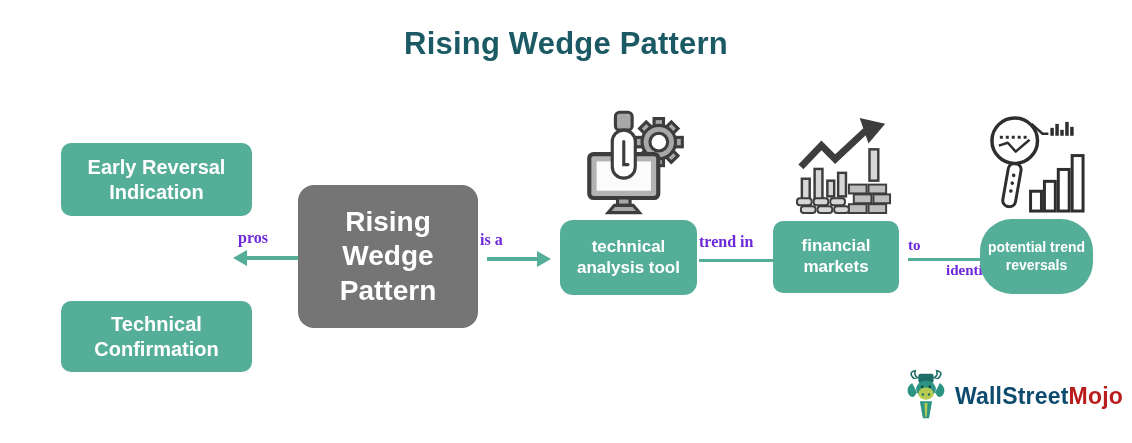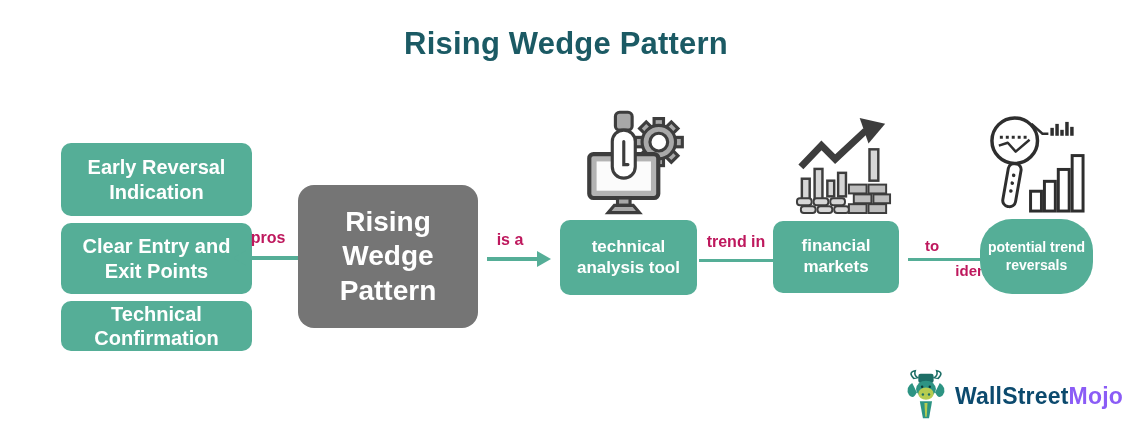--- a/index.html
+++ b/index.html
@@ -17,68 +17,65 @@
 
   
   .teal-box{
     background:#55ae97;color:#ffffff;font-weight:bold;border-radius:10px;
     display:flex;align-items:center;justify-content:center;text-align:center;
     line-height:1.22;
   }
   .pros-box{left:36px;width:191px;font-size:20px;padding:7px 10px;box-sizing:border-box;margin-left:25px;}
   #pros-box-0{top:143px;height:73px;}
   #pros-box-1{top:223px;height:71px;}
-  #pros-box-2{top:301px;height:50px;justify-content:center;}
+  #pros-box-2{top:301px;height:71px;justify-content:center;}
 
   
   #center-box{
     left:298px;top:185px;width:180px;height:143px;border-radius:16px;
     background:#757575;color:#ffffff;font-weight:bold;font-size:28px;line-height:1.22;
     display:flex;align-items:center;justify-content:center;text-align:center;
     padding:0 24px;box-sizing:border-box;
   }
 
   
   .conn-label{
-    color:#be185d;font-weight:bold;font-size:16px;text-align:center;
+    color:#6d28d9;font-weight:bold;font-size:16px;text-align:left;font-family:Liberation Serif, serif;
   }
 
   
   .arrow-line{background:#55ae97;height:4px;}
   .tri-left{width:0;height:0;border-top:8px solid transparent;border-bottom:8px solid transparent;border-right:14px solid #55ae97;}
   .tri-right{width:0;height:0;border-top:8px solid transparent;border-bottom:8px solid transparent;border-left:14px solid #55ae97;}
   .conn-line{background:#55ae97;height:3px;}
 
   
   .flow-box{font-size:17px;padding:0 5px;box-sizing:border-box;}
-  #flow-box-0{left:560px;top:220px;width:137px;height:75px;}
+  #flow-box-0{left:560px;top:220px;width:137px;height:75px;border-radius:13px;}
   #flow-box-1{left:773px;top:221px;width:126px;height:72px;}
   #flow-box-2{left:980px;top:219px;width:113px;height:75px;font-size:14px;border-radius:32px;}
 
   
   .icon-wrap{display:block;}
 
   
   #logo{left:903px;top:366px;width:220px;height:60px;display:flex;align-items:center;}
   #logo-text{font-size:23px;font-weight:bold;letter-spacing:0.2px;margin-left:6px;white-space:nowrap;}
   #logo-text .primary{color:#0c4a6e;}
-  #logo-text .accent{color:#8b5cf6;}
+  #logo-text .accent{color:#b91c1c;}
 </style>
 </head>
 <body>
 
 <div id="canvas">
 
   <div id="title" class="abs">Rising Wedge Pattern</div>
 
   <div id="pros-box-0" class="abs teal-box pros-box">
     <span>Early Reversal Indication</span>
-  </div>
-  <div id="pros-box-1" class="abs teal-box pros-box">
-    <span>Clear Entry and Exit Points</span>
   </div>
   <div id="pros-box-2" class="abs teal-box pros-box">
     <span>Technical Confirmation</span>
   </div>
 
   <div class="abs conn-label" style="left:238px;top:229px;width:60px;">pros</div>
   <div class="abs arrow-line" style="left:246px;top:256px;width:52px;"></div>
   <div class="abs tri-left" style="left:233px;top:250px;"></div>
 
   <div id="center-box" class="abs">

